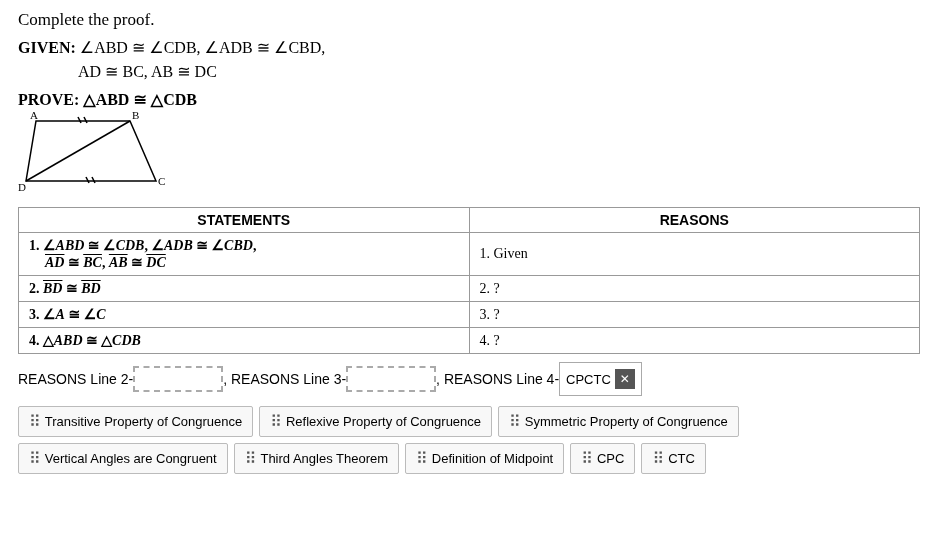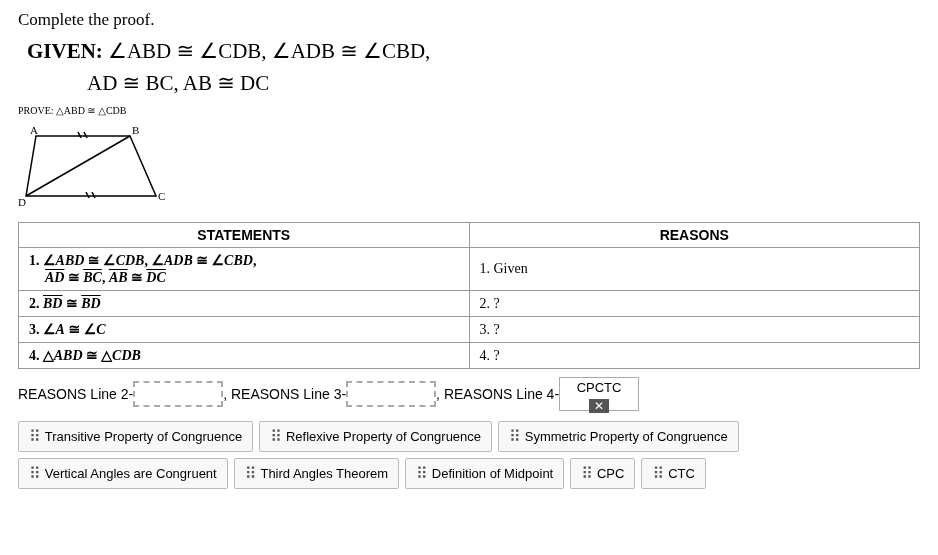--- a/index.html
+++ b/index.html
@@ -17,33 +17,31 @@
       padding: 10px 18px 10px 18px;
     }
 
     .complete-proof {
       font-size: 17px;
       margin-bottom: 6px;
     }
 
     .given-block {
       margin-bottom: 6px;
-      font-size: 21px;
+      font-size: 16px;
       line-height: 1.5;
-      margin-left: 9px;
     }
 
     .given-block .label {
       font-weight: bold;
     }
 
     .prove-block {
-      font-size: 10px;
-      margin-bottom: 8px;
-      font-weight: normal;
+      font-size: 16px;
+      font-weight: bold;
     }
 
     .diagram-area {
       width: 160px;
       height: 90px;
       margin-bottom: 8px;
       position: relative;
     }
 
     .proof-table {
@@ -111,21 +109,20 @@
       align-items: center;
       border: 1px solid #aaa;
       min-width: 80px;
       height: 34px;
       padding: 2px 6px;
       font-size: 13px;
       font-family: Arial, sans-serif;
       background: #fff;
       vertical-align: middle;
       gap: 4px;
-      flex-direction: column;
     }
 
     .x-btn {
       display: inline-flex;
       align-items: center;
       justify-content: center;
       width: 20px;
       height: 20px;
       background: #555;
       color: #fff;

